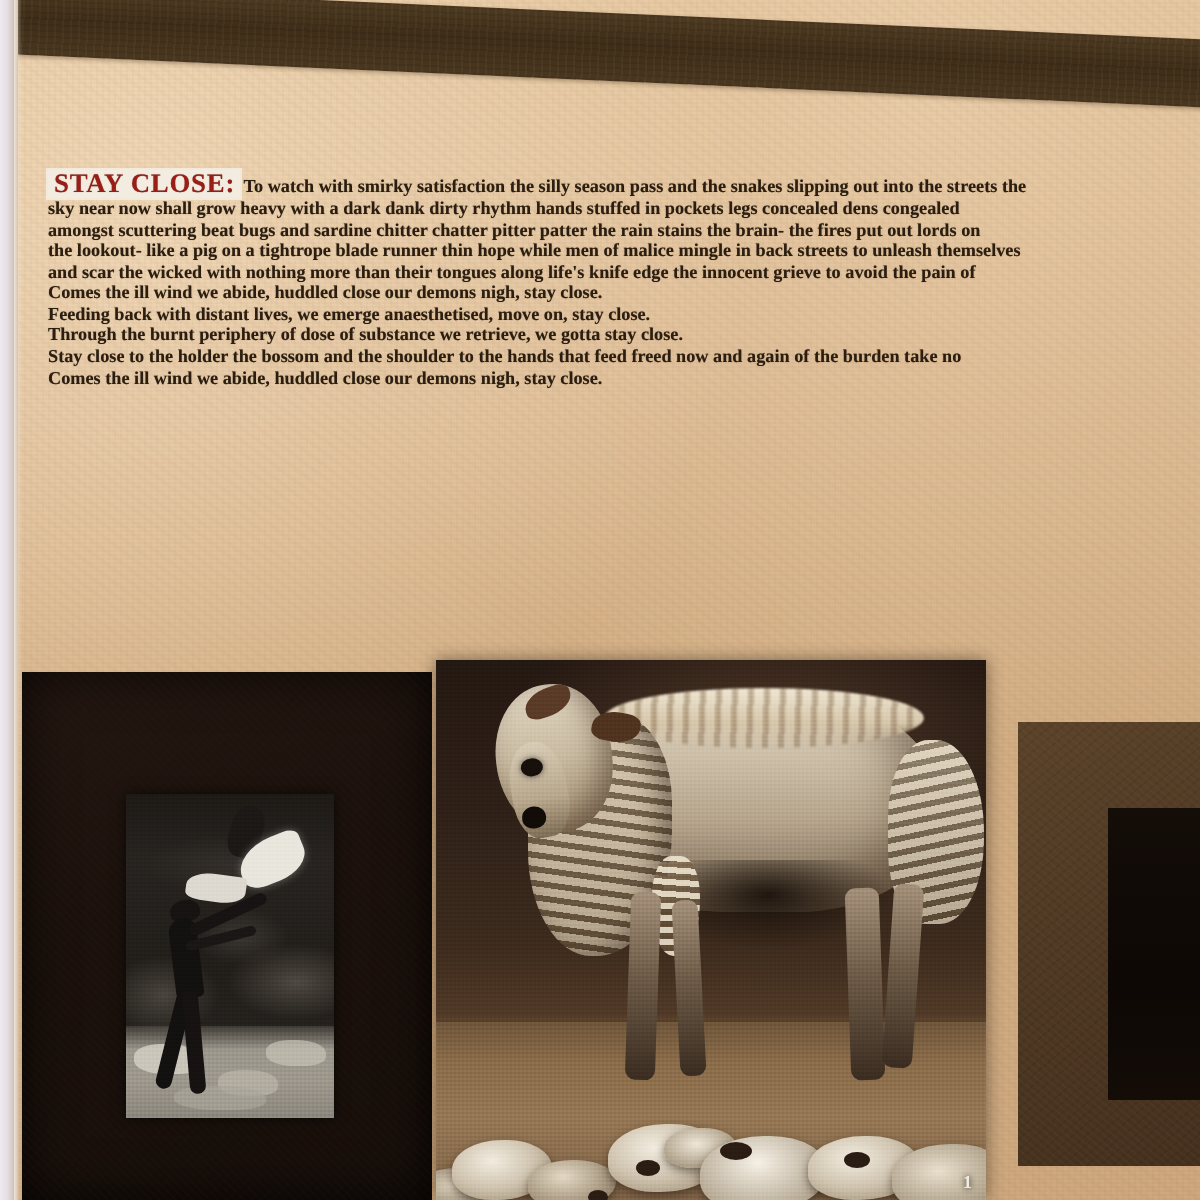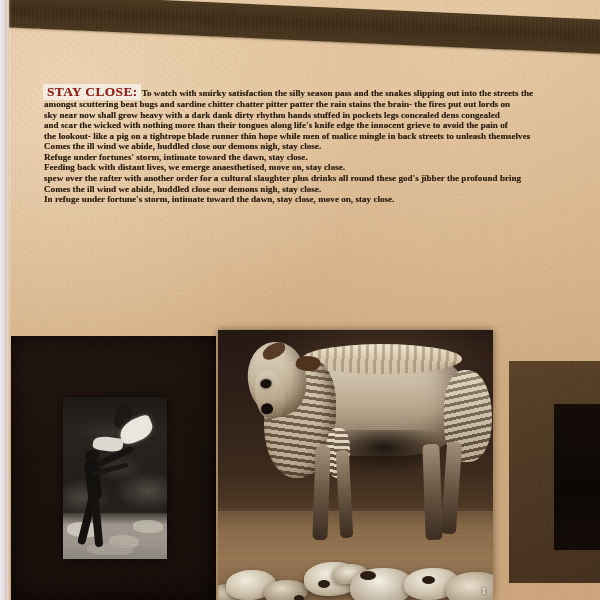--- a/index.html
+++ b/index.html
@@ -49,21 +49,20 @@
   .band-grain{
     position:absolute;inset:0;opacity:.35;
     background-image:repeating-linear-gradient(90deg, rgba(255,230,190,.10) 0 1px, rgba(0,0,0,0) 1px 4px),
                      repeating-linear-gradient(0deg, rgba(0,0,0,.20) 0 1px, rgba(0,0,0,0) 1px 3px);
   }
 
   
   #textblock{
     position:absolute;left:24px;top:85px;width:554px;z-index:5;
     color:#2a1d0f;
-    margin-left:20px;
   }
   .hl{
     display:inline-block;
     background:#f3ece0;
     color:#9c1d16;
     font-weight:bold;
     font-size:13.4px;
     letter-spacing:.4px;
     padding:0 2px 0 3px;
     line-height:1.06;
@@ -288,32 +287,31 @@
     <div class="band-grain"></div>
   </div>
 
   <div class="scan-edge"></div>
   <div class="scan-edge2"></div>
 
   <div id="textblock">
     <p class="para lead">
       <span class="hl">STAY CLOSE:</span>
       <span class="line" style="display:inline">To watch with smirky satisfaction the silly season pass and the snakes slipping out into the streets the</span>
+      <span class="line">sky near now shall grow heavy with a dark dank dirty rhythm hands stuffed in pockets legs concealed dens congealed</span>
       <span class="line">amongst scuttering beat bugs and sardine chitter chatter pitter patter the rain stains the brain- the fires put out lords on</span>
-      <span class="line">sky near now shall grow heavy with a dark dank dirty rhythm hands stuffed in pockets legs concealed dens congealed</span>
+      <span class="line">the lookout- like a pig on a tightrope blade runner thin hope while men of malice mingle in back streets to unleash themselves</span>
       <span class="line">and scar the wicked with nothing more than their tongues along life's knife edge the innocent grieve to avoid the pain of</span>
-      <span class="line">the lookout- like a pig on a tightrope blade runner thin hope while men of malice mingle in back streets to unleash themselves</span>
     </p>
     <p class="para">
       <span class="line">Comes the ill wind we abide, huddled close our demons nigh, stay close.</span>
-      <span class="line">Refuge under fortunes' storm, intimate toward the dawn, stay close.</span>
       <span class="line">Feeding back with distant lives, we emerge anaesthetised, move on, stay close.</span>
-      <span class="line">spew over the rafter with another order for a cultural slaughter plus drinks all round these god's jibber the profound bring</span>
+      <span class="line">Through the burnt periphery of dose of substance we retrieve, we gotta stay close.</span>
+      <span class="line">Stay close to the holder the bossom and the shoulder to the hands that feed freed now and again of the burden take no</span>
       <span class="line">Comes the ill wind we abide, huddled close our demons nigh, stay close.</span>
-      <span class="line">In refuge under fortune's storm, intimate toward the dawn, stay close, move on, stay close.</span>
     </p>
   </div>
 
   <div id="black-panel">
     <div class="pnoise"></div>
 
     <div id="bw-photo">
       <div class="foliage"></div>
       <div class="ground"></div>
       <div class="stone s1"></div>

